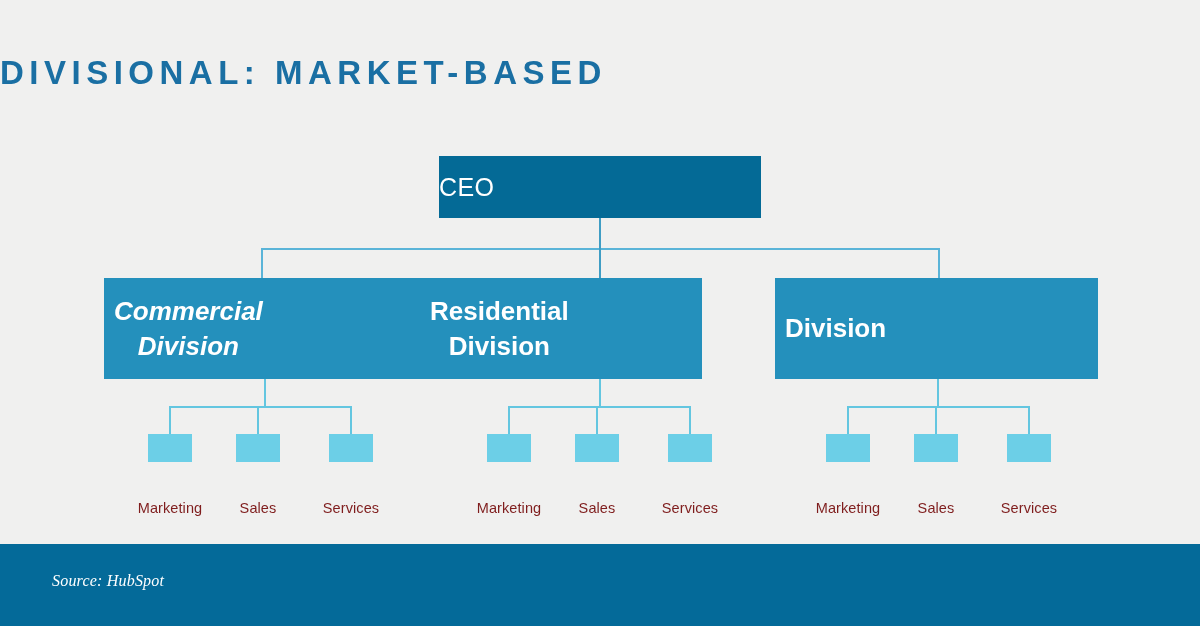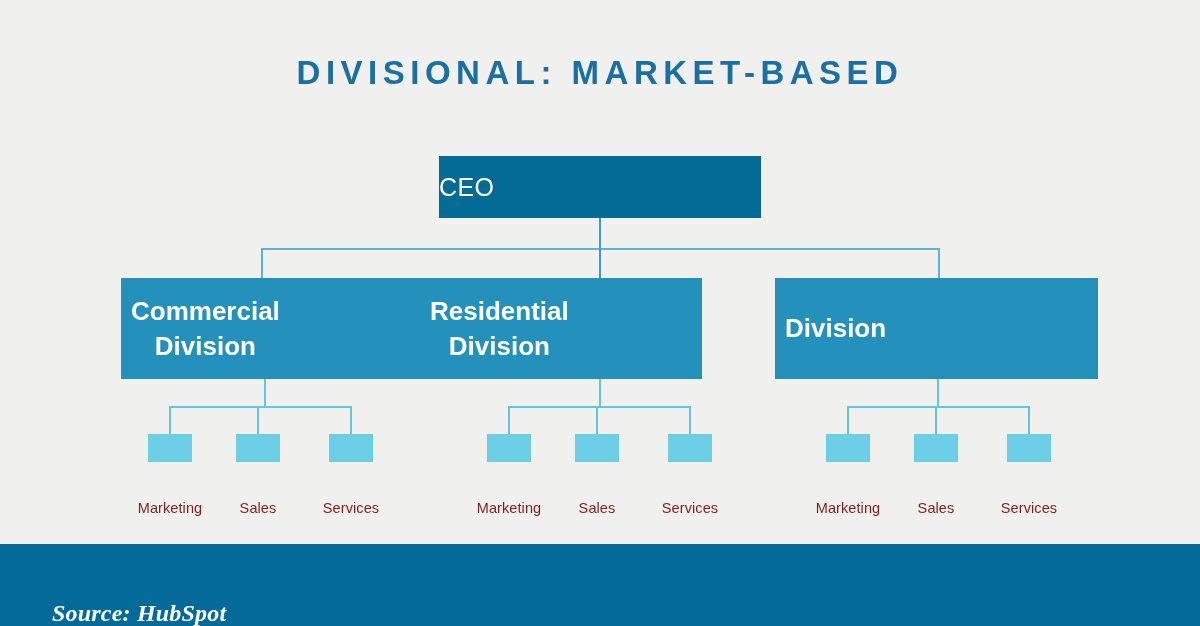--- a/index.html
+++ b/index.html
@@ -19,21 +19,21 @@
     height: 626px;
     background: #f0f0ef;
   }
 
   
   .chart-title {
     position: absolute;
     left: 0;
     top: 54px;
     width: 1200px;
-    text-align: center;
+    text-align: left;
     font-size: 33px;
     font-weight: bold;
     letter-spacing: 5.5px;
     color: #1a6fa3;
     font-family: "Liberation Sans", sans-serif;
     white-space: nowrap;
   }
 
   
   .node-box {
@@ -61,21 +61,21 @@
     height: 101px;
     background: #2490bc;
     font-size: 26px;
     font-weight: bold;
     line-height: 1.32;
   }
   .division-box .box-label {
     display: block;
     padding: 0 10px;
   }
-  .div-0 { left: 121px;  width: 357px; }
+  .div-0 { left: 104px;  width: 357px; font-style: italic; }
   .div-1 { left: 420px;  width: 282px; }
   .div-2 { left: 775px;  width: 323px; }
 
   
   .leaf-chip {
     position: absolute;
     top: 434px;
     width: 44px;
     height: 28px;
     background: #6ccfe7;
@@ -108,25 +108,25 @@
     position: absolute;
     left: 0;
     top: 544px;
     width: 1200px;
     height: 82px;
     background: #046a99;
   }
   .source-text {
     position: absolute;
     left: 52px;
-    top: 600px;
+    top: 572px;
     font-family: "Liberation Serif", serif;
     font-style: italic;
-    font-weight: bold;
-    font-size: 24px;
+    font-weight: normal;
+    font-size: 16px;
     color: #ffffff;
     letter-spacing: 0.2px;
   }
   .brand {
     position: absolute;
     right: 34px;
     top: 560px;
     display: flex;
     align-items: center;
     gap: 12px;

